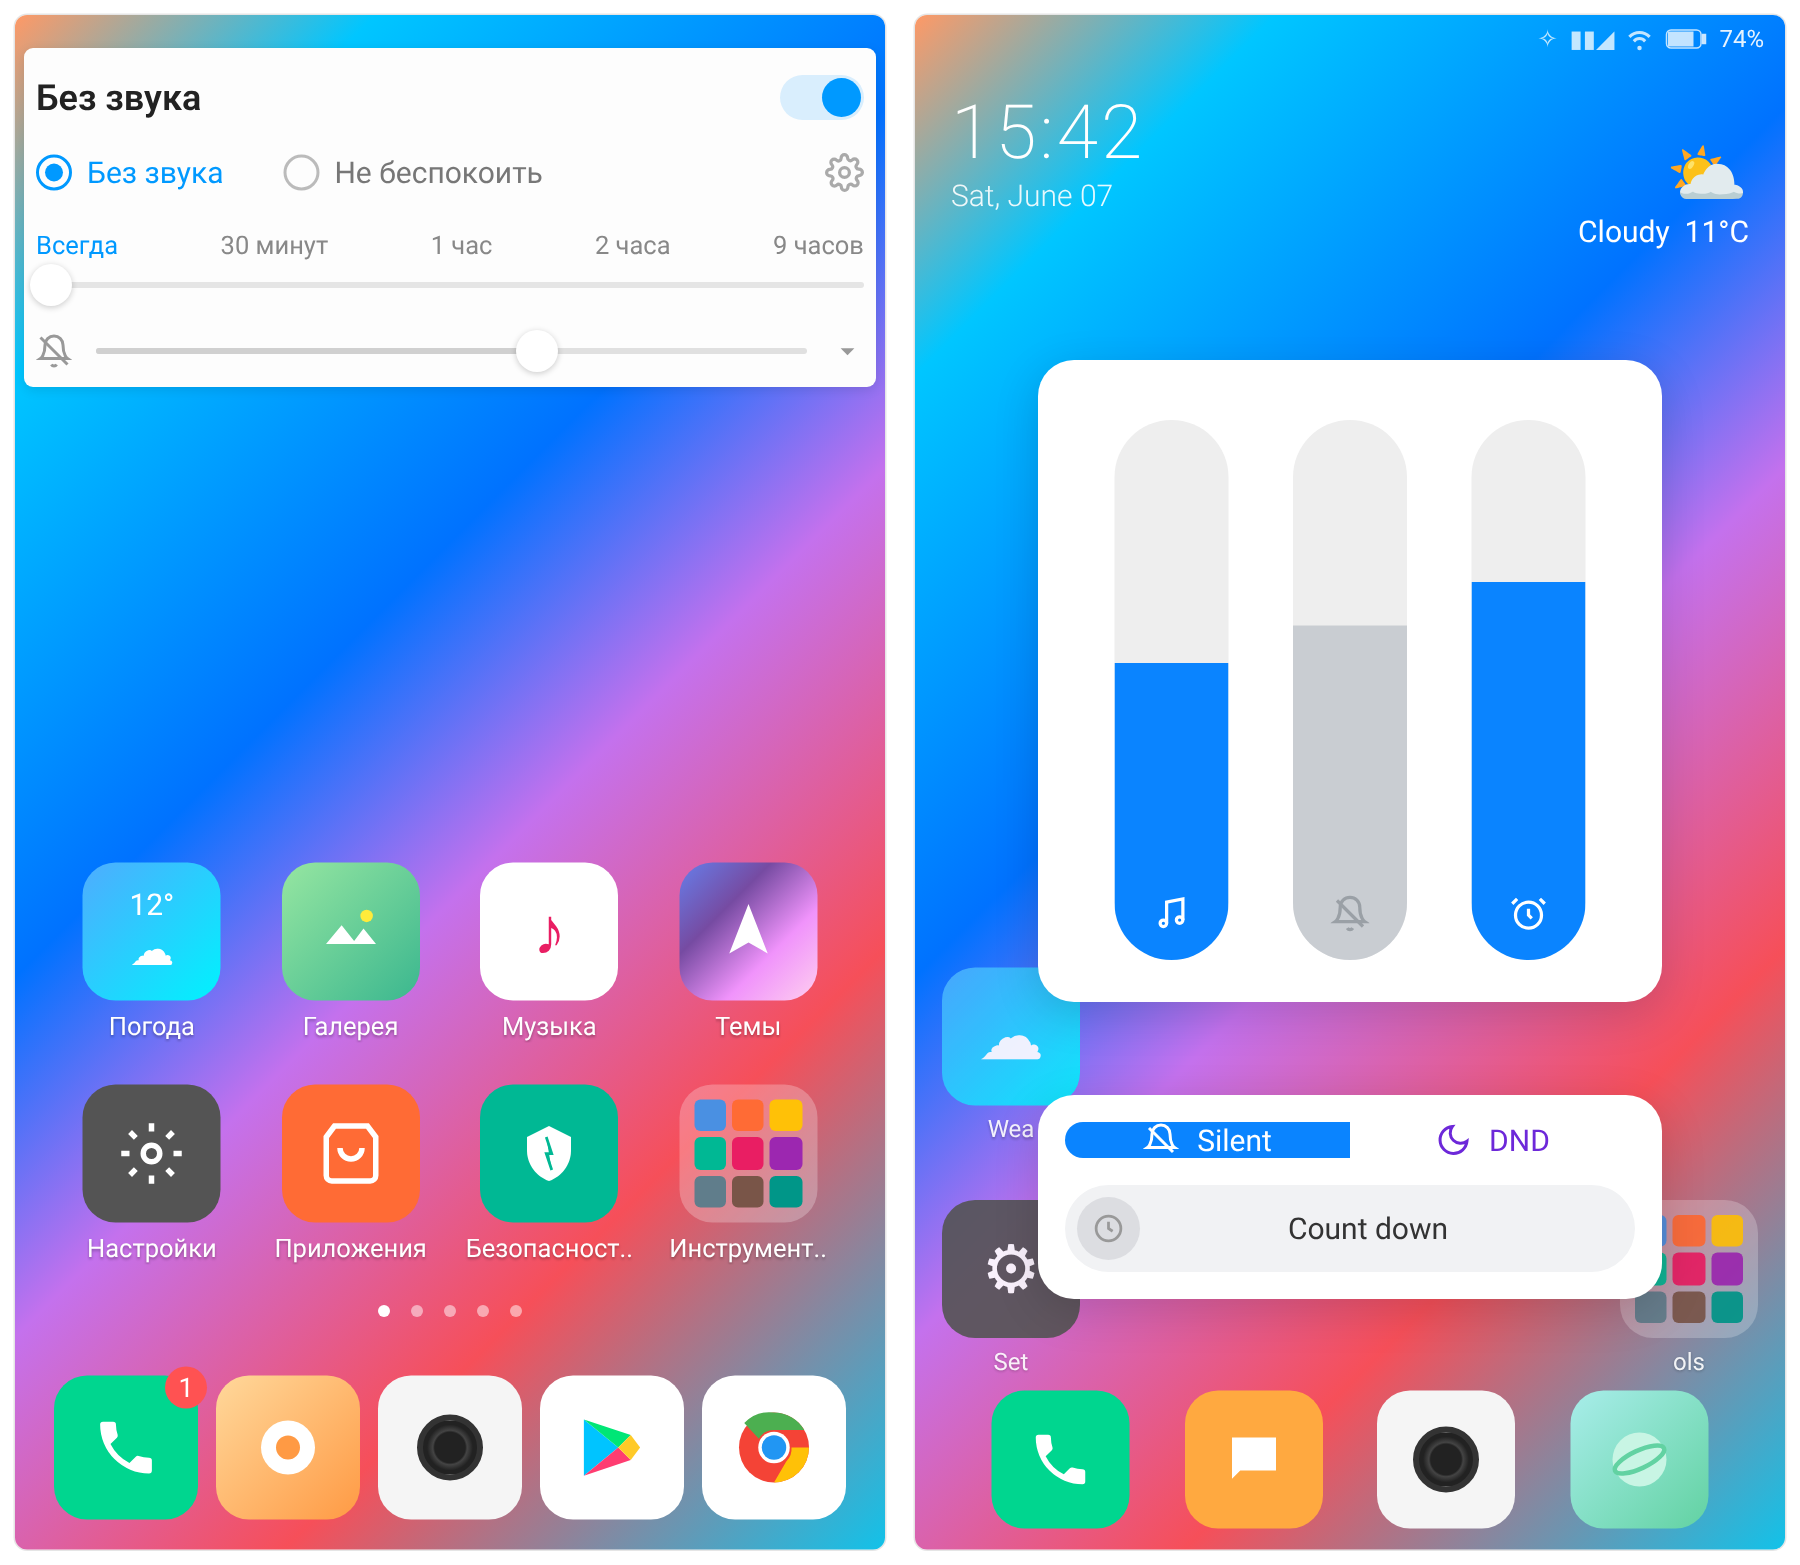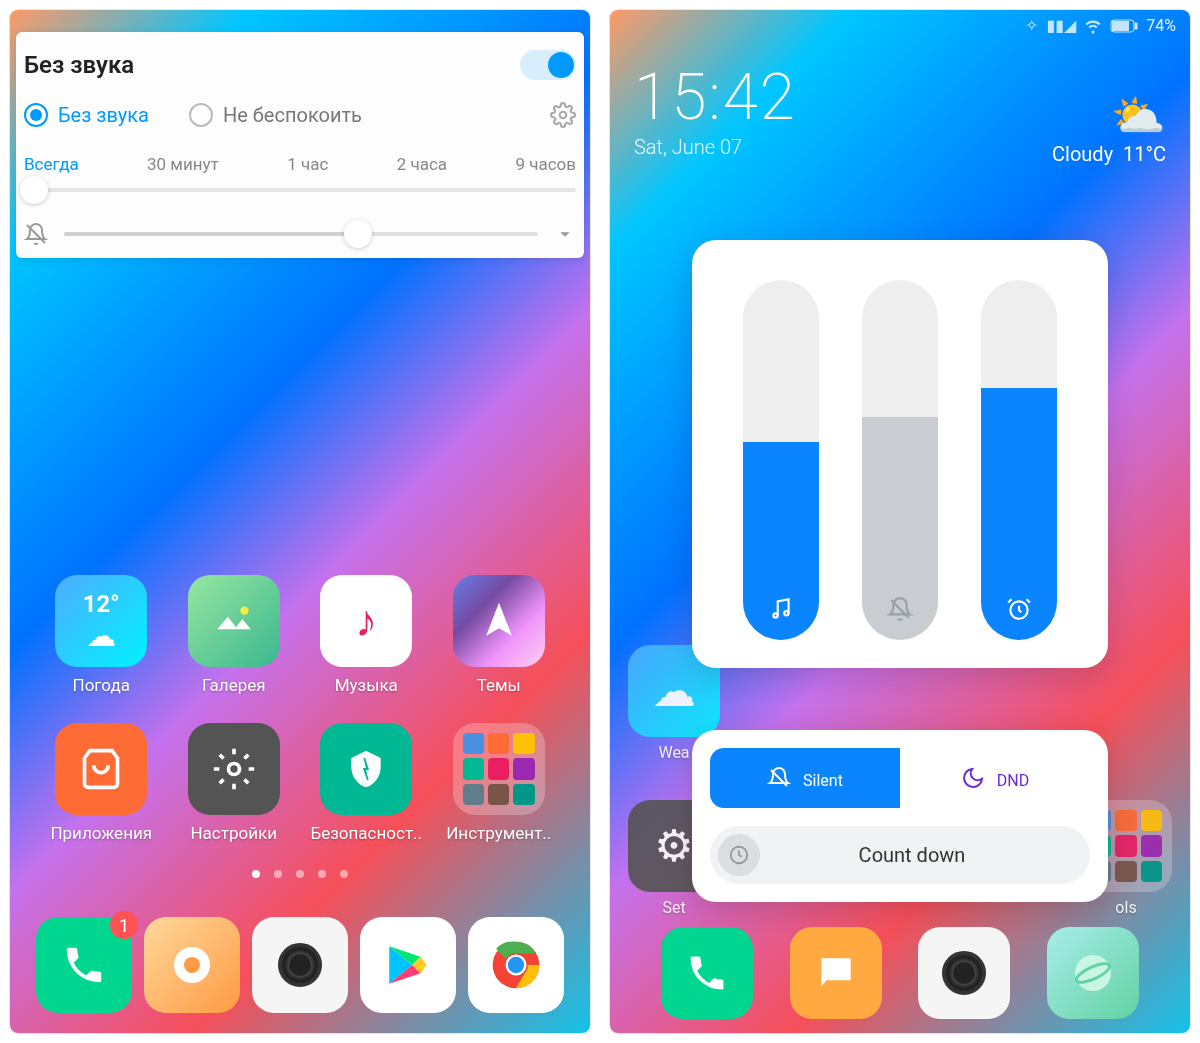--- a/index.html
+++ b/index.html
@@ -29,21 +29,21 @@
 .row2-track { flex: 1; height: 4px; background: #e0e0e0; border-radius: 2px; position: relative; }
 .row2-track .fill { position: absolute; left: 0; top: 0; bottom: 0; width: 62%; background: #d0d0d0; border-radius: 2px; }
 .row2-thumb { position: absolute; left: 62%; top: -12px; width: 28px; height: 28px; background: #fff; border-radius: 50%; box-shadow: 0 1px 4px rgba(0,0,0,0.2); transform: translateX(-50%); }
 .chev { color: #999; cursor: pointer; }
 
 .app-grid { position: absolute; bottom: 190px; left: 0; right: 0; padding: 0 30px; display: grid; grid-template-columns: repeat(4, 1fr); gap: 28px 10px; }
 .app { display: flex; flex-direction: column; align-items: center; gap: 8px; cursor: pointer; }
 .app-ico { width: 92px; height: 92px; border-radius: 22px; display: flex; align-items: center; justify-content: center; font-size: 44px; color: #fff; position: relative; }
 .app-label { color: #fff; font-size: 17px; text-shadow: 0 1px 2px rgba(0,0,0,0.3); white-space: nowrap; overflow: hidden; max-width: 120px; text-overflow: ellipsis; }
 .ico-weather { background: linear-gradient(135deg, #4facfe, #00f2fe); flex-direction: column; }
-.ico-weather .temp { font-size: 24px; font-weight: 700; }
+.ico-weather .temp { font-size: 20px; font-weight: 400; }
 .ico-weather .cloud { font-size: 30px; }
 .ico-gallery { background: linear-gradient(135deg, #96e6a1, #3bb78f); }
 .ico-music { background: #fff; color: #e91e63; }
 .ico-themes { background: linear-gradient(135deg, #667eea, #764ba2, #f093fb, #fecfef); }
 .ico-settings { background: #545454; }
 .ico-store { background: #ff6b35; }
 .ico-security { background: #00b894; }
 .ico-tools { background: rgba(255,255,255,0.25); display: grid; grid-template-columns: repeat(3, 1fr); gap: 4px; padding: 10px; font-size: 0; }
 .ico-tools span { width: 100%; aspect-ratio: 1; border-radius: 4px; }
 
@@ -58,37 +58,37 @@
 .ico-msg { background: linear-gradient(135deg, #ffd89b, #ff9a44); }
 .ico-camera { background: #f5f5f5; }
 .ico-camera .lens { width: 44px; height: 44px; background: radial-gradient(circle, #222 40%, #444 45%, #222 60%); border-radius: 50%; border: 4px solid #333; }
 .ico-play { background: #fff; }
 .ico-chrome { background: #fff; }
 
 
 .statusbar { position: absolute; top: 6px; right: 14px; display: flex; align-items: center; gap: 8px; color: rgba(255,255,255,0.9); font-size: 16px; }
 .sb-ico { opacity: 0.85; }
 .clock-widget { position: absolute; top: 50px; left: 24px; color: #fff; }
-.clock-time { font-size: 64px; font-weight: 200; letter-spacing: 2px; }
+.clock-time { font-size: 50px; font-weight: 200; letter-spacing: 2px; }
 .clock-date { font-size: 20px; font-weight: 300; opacity: 0.9; }
 .weather-widget { position: absolute; top: 80px; right: 24px; color: #fff; text-align: right; }
 .weather-ico { font-size: 44px; }
 .weather-text { font-size: 20px; }
 
 .vol-card { position: absolute; top: 230px; left: 82px; right: 82px; background: #fff; border-radius: 24px; padding: 40px 30px 28px; box-shadow: 0 8px 30px rgba(0,0,0,0.15); }
 .bars { display: flex; justify-content: space-around; height: 360px; }
 .vbar { width: 76px; border-radius: 38px; background: #eee; position: relative; overflow: hidden; display: flex; align-items: flex-end; justify-content: center; cursor: pointer; }
 .vbar .fill { position: absolute; bottom: 0; left: 0; right: 0; background: #0a84ff; }
 .vbar.muted .fill { background: #c9cdd2; }
 .vbar-ico { position: absolute; bottom: 18px; color: #fff; z-index: 2; }
 .vbar.muted .vbar-ico { color: #9aa0a6; }
 
 .mode-card { position: absolute; top: 720px; left: 82px; right: 82px; background: #fff; border-radius: 24px; padding: 18px; box-shadow: 0 8px 30px rgba(0,0,0,0.15); }
 .mode-row { display: flex; border-radius: 14px; overflow: hidden; }
-.mode-btn { flex: 1; padding: 18px; display: flex; align-items: flex-end; justify-content: center; gap: 12px; font-size: 16px; cursor: pointer; }
+.mode-btn { flex: 1; display: flex; align-items: flex-end; justify-content: center; gap: 12px; font-size: 20px; cursor: pointer; }
 .mode-btn.active { background: #0a84ff; color: #fff; }
 .mode-btn.inactive { background: #fff; color: #6d28d9; }
 .countdown { margin-top: 18px; background: #f1f2f4; border-radius: 30px; height: 58px; display: flex; align-items: center; padding: 0 8px; gap: 24px; cursor: pointer; }
 .cd-ico { width: 42px; height: 42px; background: #dcdde1; border-radius: 50%; display: flex; align-items: center; justify-content: center; color: #999; }
 .cd-text { flex: 1; text-align: center; font-size: 20px; color: #333; margin-left: -42px; }
 
 .bg-apps { position: absolute; filter: blur(0.5px); opacity: 0.9; }
 .bg-label { color: #fff; font-size: 16px; text-align: center; margin-top: 6px; text-shadow: 0 1px 2px rgba(0,0,0,0.3); }
 .dock-r { position: absolute; bottom: 14px; left: 0; right: 0; display: flex; justify-content: space-evenly; padding: 0 14px; }
 .dock-r .app-ico { width: 92px; height: 92px; }
@@ -180,36 +180,36 @@
     </div>
     <div class="app">
       <div class="app-ico ico-themes">
         <svg width="44" height="44" viewBox="0 0 24 24" fill="#fff">
             <path d="M12 2 L5 20 L12 16 L19 20 Z"></path>
           </svg>
       </div>
       <div class="app-label">Темы</div>
     </div>
     <div class="app">
+      <div class="app-ico ico-settings">
+        <svg width="44" height="44" viewBox="0 0 24 24" fill="none" stroke="#fff" stroke-width="2">
+            <circle cx="12" cy="12" r="3"></circle>
+            <path d="M12 1v3M12 20v3M4.2 4.2l2.1 2.1M17.7 17.7l2.1 2.1M1 12h3M20 12h3M4.2 19.8l2.1-2.1M17.7 6.3l2.1-2.1"></path>
+          </svg>
+      </div>
+      <div class="app-label">Настройки</div>
+    </div>
+    <div class="app">
       <div class="app-ico ico-store">
         <svg width="44" height="44" viewBox="0 0 24 24" fill="none" stroke="#fff" stroke-width="2">
             <path d="M6 2L3 6v14a2 2 0 002 2h14a2 2 0 002-2V6l-3-4z"></path>
             <path d="M16 10a4 4 0 01-8 0"></path>
           </svg>
       </div>
       <div class="app-label">Приложения</div>
-    </div>
-    <div class="app">
-      <div class="app-ico ico-settings">
-        <svg width="44" height="44" viewBox="0 0 24 24" fill="none" stroke="#fff" stroke-width="2">
-            <circle cx="12" cy="12" r="3"></circle>
-            <path d="M12 1v3M12 20v3M4.2 4.2l2.1 2.1M17.7 17.7l2.1 2.1M1 12h3M20 12h3M4.2 19.8l2.1-2.1M17.7 6.3l2.1-2.1"></path>
-          </svg>
-      </div>
-      <div class="app-label">Настройки</div>
     </div>
     <div class="app">
       <div class="app-ico ico-security">
         <svg width="44" height="44" viewBox="0 0 24 24" fill="#fff">
             <path d="M12 2 L4 6 v5 c0 5 3.5 9.5 8 11 4.5-1.5 8-6 8-11 V6 Z"></path>
             <path d="M11 6 L13 12 L11 12 L13 18" fill="#00b894" stroke="#00b894"></path>
           </svg>
       </div>
       <div class="app-label">Безопасност..</div>
     </div>

